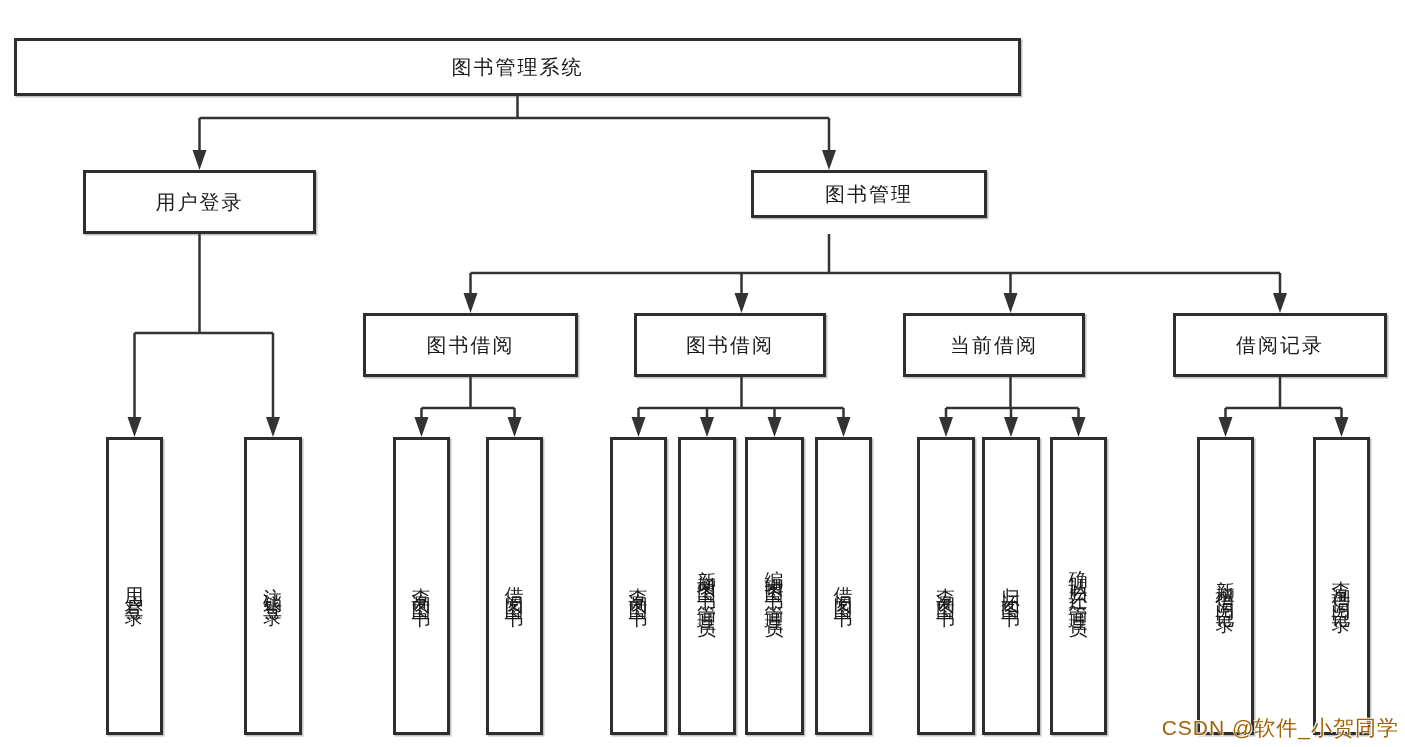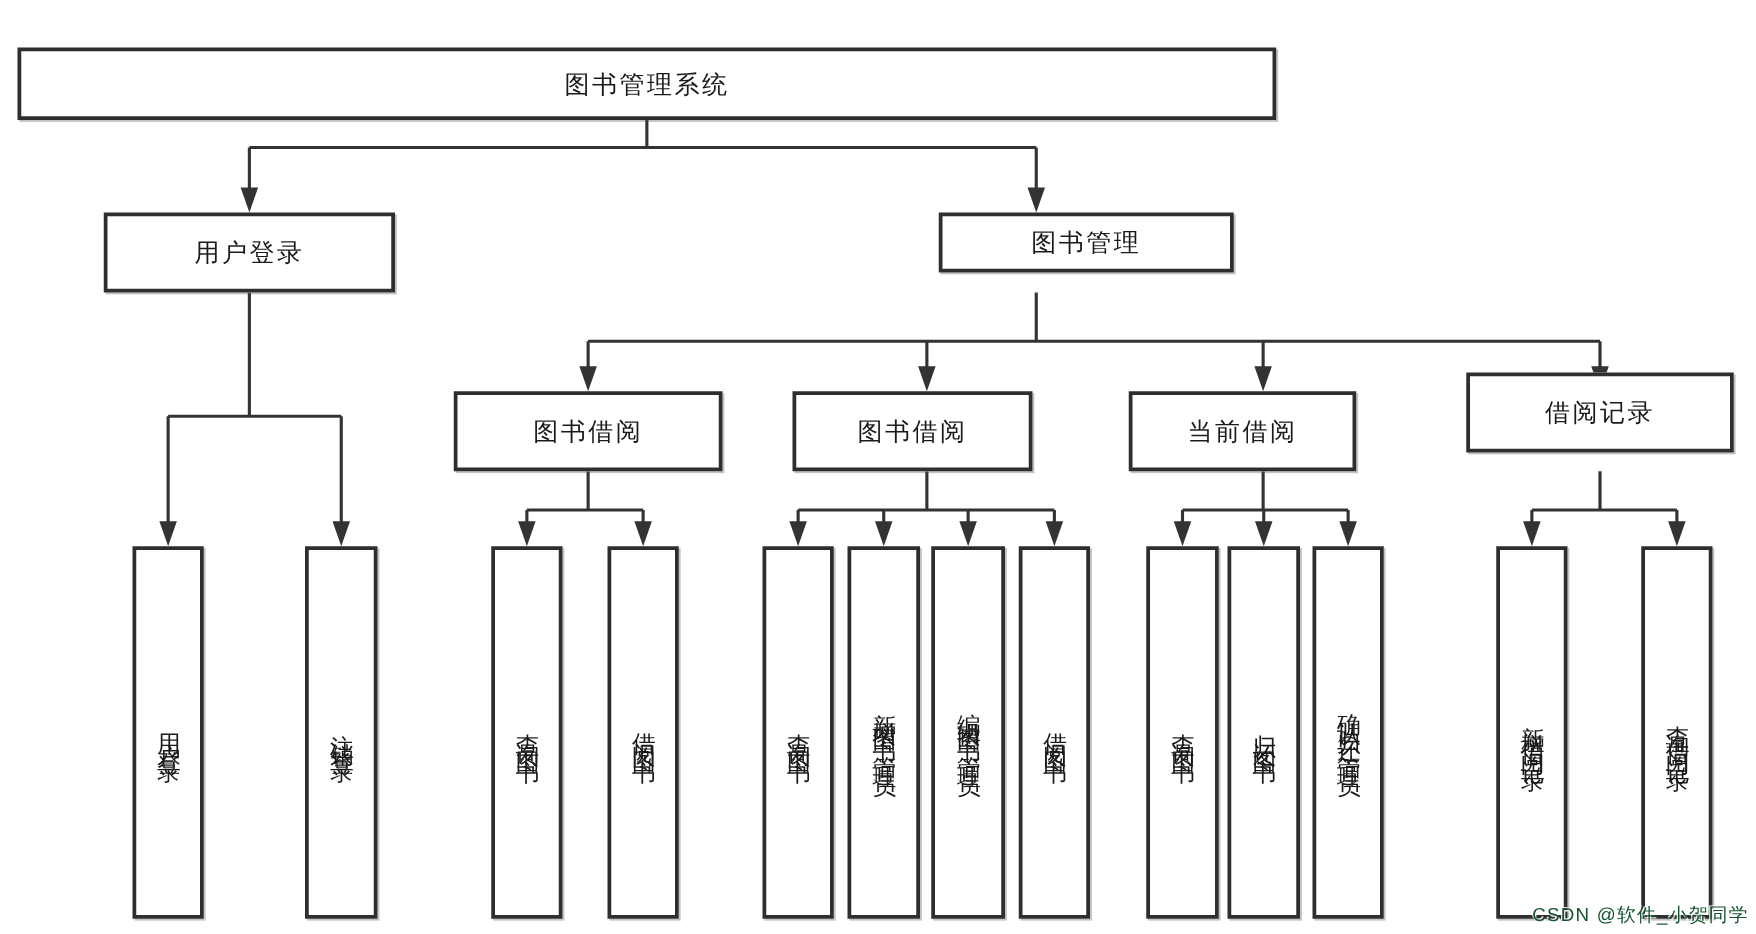--- a/index.html
+++ b/index.html
@@ -18,39 +18,39 @@
     writing-mode:vertical-rl;text-orientation:mixed;
     font-size:19px;letter-spacing:7px;line-height:1;white-space:nowrap;
   }
   
   .n-root          {left:14px;  top:10px;  width:1007px;height:58px;margin-top:28px;}
   .n-user-login    {left:83px;  top:170px; width:233px; height:64px;}
   .n-book-mgmt     {left:711px; top:170px; width:236px; height:48px;margin-left:40px;}
   .n-new-book      {left:363px; top:313px; width:215px; height:64px;}
   .n-book-borrow   {left:634px; top:313px; width:192px; height:64px;}
   .n-cur-borrow    {left:903px; top:313px; width:182px; height:64px;}
-  .n-borrow-rec    {left:1173px;top:298px; width:214px; height:64px;text-align:center;}
+  .n-borrow-rec    {left:1173px;top:313px; width:214px; height:64px;text-align:center;}
   
   .leaf{top:437px;height:298px;}
   .l-a1{left:106px; width:57px;}
   .l-a2{left:244px; width:58px;}
   .l-b1{left:393px; width:57px;}
   .l-b2{left:486px; width:57px;}
   .l-c1{left:610px; width:57px;}
   .l-c2{left:678px; width:58px;}
   .l-c3{left:745px; width:59px;}
   .l-c4{left:815px; width:57px;}
   .l-d1{left:917px; width:58px;}
   .l-d2{left:982px; width:58px;}
   .l-d3{left:1050px;width:57px;}
   .l-e1{left:1197px;width:57px;}
   .l-e2{left:1313px;width:57px;}
   .watermark{
-    position:absolute;right:6px;bottom:5px;font-size:15px;letter-spacing:1px;
-    color:#14532d;
+    position:absolute;right:6px;bottom:5px;font-size:21px;letter-spacing:1px;
+    color:#a16207;
     text-shadow:1px 1px 0 rgba(255,255,255,0.9),-1px -1px 0 rgba(255,255,255,0.9);
   }
 </style>
 </head>
 <body>
 
 <div class="stage">
 
   <svg class="connectors" viewBox="0 0 1405 747" xmlns="http://www.w3.org/2000/svg">
     <g stroke="#333333" stroke-width="2.5" fill="none">

